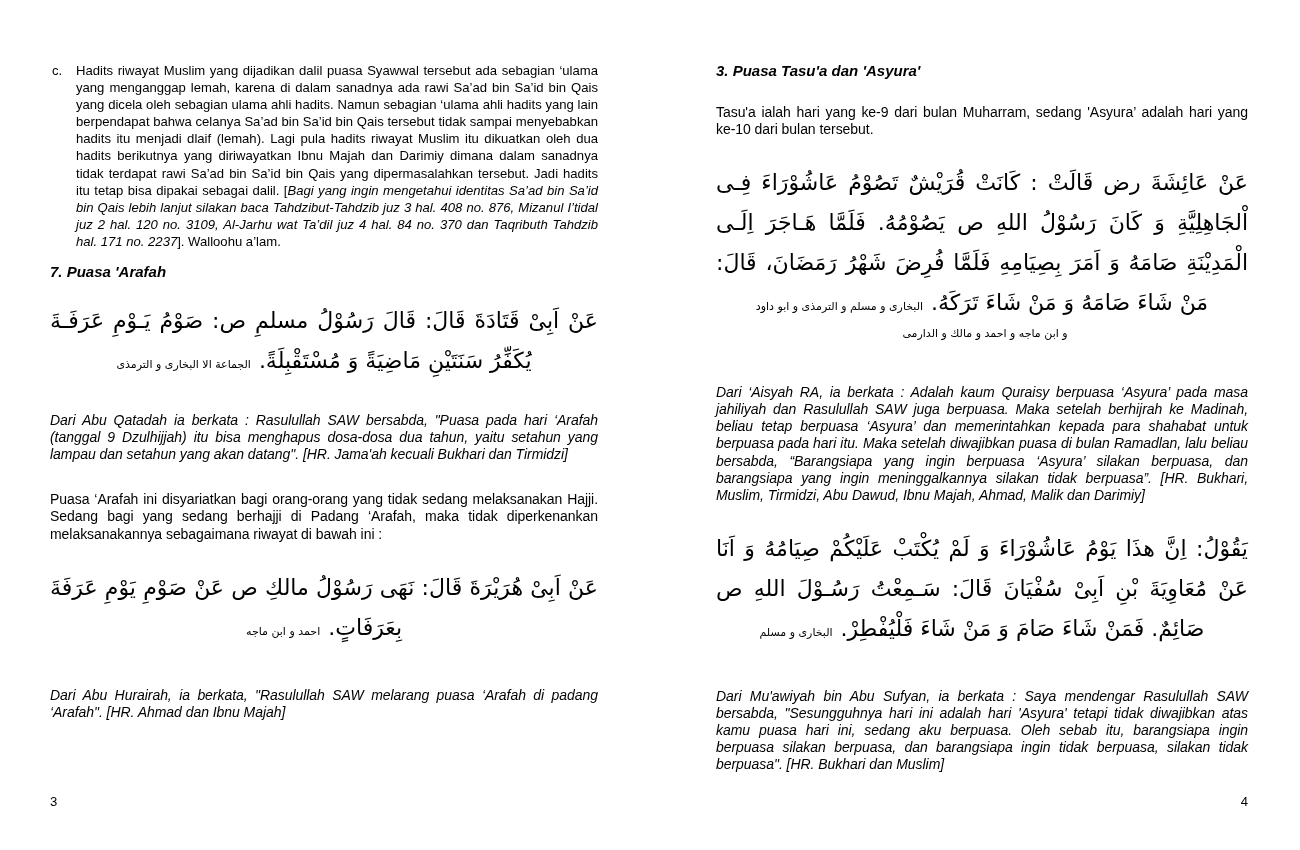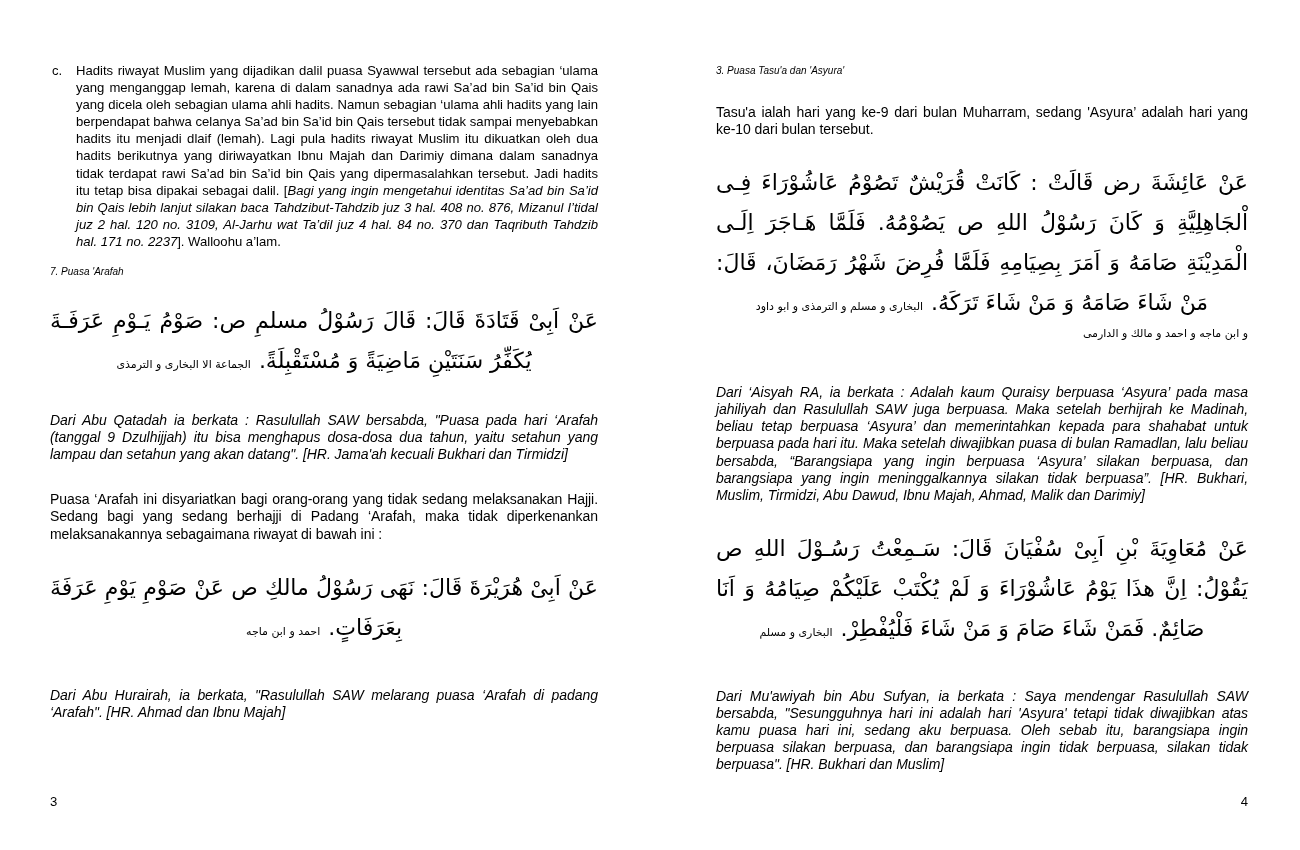--- a/index.html
+++ b/index.html
@@ -53,23 +53,23 @@
   }
   .list-marker {
     position: absolute;
     left: 2px;
     top: 0;
     font-size: 13.1px;
     line-height: 17.1px;
   }
 
   .heading {
-    font-size: 10px;
+    font-size: 15px;
     line-height: 17px;
-    font-weight: normal;
+    font-weight: bold;
     font-style: italic;
     margin: 3px 0 7px 0;
   }
   .heading-right { margin: 0 0 8px 0; }
 
   
   .arabic-block {
     direction: rtl;
     text-align: center;
     font-family: "DejaVu Sans", sans-serif;
@@ -89,21 +89,21 @@
     white-space: normal;
   }
   .arabic-src {
     direction: rtl;
     unicode-bidi: isolate;
     font-family: "DejaVu Sans", sans-serif;
     font-size: 11px;
     line-height: 22px;
     text-align: center;
   }
-  .arabic-src.right-al { text-align: right; padding-left: 6px; }
+  .arabic-src.right-al { text-align: center; padding-left: 6px; }
   .arabic-inline-src {
     font-size: 11px;
   }
   .arabic-row {
     display: flex;
     align-items: baseline;
     justify-content: center;
     direction: rtl;
     gap: 8px;
   }
@@ -173,22 +173,22 @@
         <span class="arabic-inline-src">البخارى و مسلم و الترمذى و ابو داود</span>
       </div>
       <div class="arabic-src right-al">و ابن ماجه و احمد و مالك و الدارمى</div>
     </div>
 
     <div class="spacer-sm"></div>
 
     <div class="body-text italic">Dari ‘Aisyah RA, ia berkata : Adalah kaum Quraisy berpuasa ‘Asyura’ pada masa jahiliyah dan Rasulullah SAW juga berpuasa. Maka setelah berhijrah ke Madinah, beliau tetap berpuasa ‘Asyura’ dan memerintahkan kepada para shahabat untuk berpuasa pada hari itu. Maka setelah diwajibkan puasa di bulan Ramadlan, lalu beliau bersabda, “Barangsiapa yang ingin berpuasa ‘Asyura’ silakan berpuasa, dan barangsiapa yang ingin meninggalkannya silakan tidak berpuasa”. [HR. Bukhari, Muslim, Tirmidzi, Abu Dawud, Ibnu Majah, Ahmad, Malik dan Darimiy]</div>
 
     <div class="arabic-block">
+      <div class="arabic-line stretch">يَقُوْلُ: اِنَّ هذَا يَوْمُ عَاشُوْرَاءَ وَ لَمْ يُكْتَبْ عَلَيْكُمْ صِيَامُهُ وَ اَنَا</div>
       <div class="arabic-line stretch">عَنْ مُعَاوِيَةَ بْنِ اَبِىْ سُفْيَانَ قَالَ: سَـمِعْتُ رَسُـوْلَ اللهِ ص</div>
-      <div class="arabic-line stretch">يَقُوْلُ: اِنَّ هذَا يَوْمُ عَاشُوْرَاءَ وَ لَمْ يُكْتَبْ عَلَيْكُمْ صِيَامُهُ وَ اَنَا</div>
       <div class="arabic-row">
         <span class="arabic-line">صَائِمٌ. فَمَنْ شَاءَ صَامَ وَ مَنْ شَاءَ فَلْيُفْطِرْ.</span>
         <span class="arabic-inline-src">البخارى و مسلم</span>
       </div>
     </div>
 
     <div class="spacer-sm"></div>
 
     <div class="body-text italic">Dari Mu'awiyah bin Abu Sufyan, ia berkata : Saya mendengar Rasulullah SAW bersabda, "Sesungguhnya hari ini adalah hari 'Asyura' tetapi tidak diwajibkan atas kamu puasa hari ini, sedang aku berpuasa. Oleh sebab itu, barangsiapa ingin berpuasa silakan berpuasa, dan barangsiapa ingin tidak berpuasa, silakan tidak berpuasa". [HR. Bukhari dan Muslim]</div>
 

